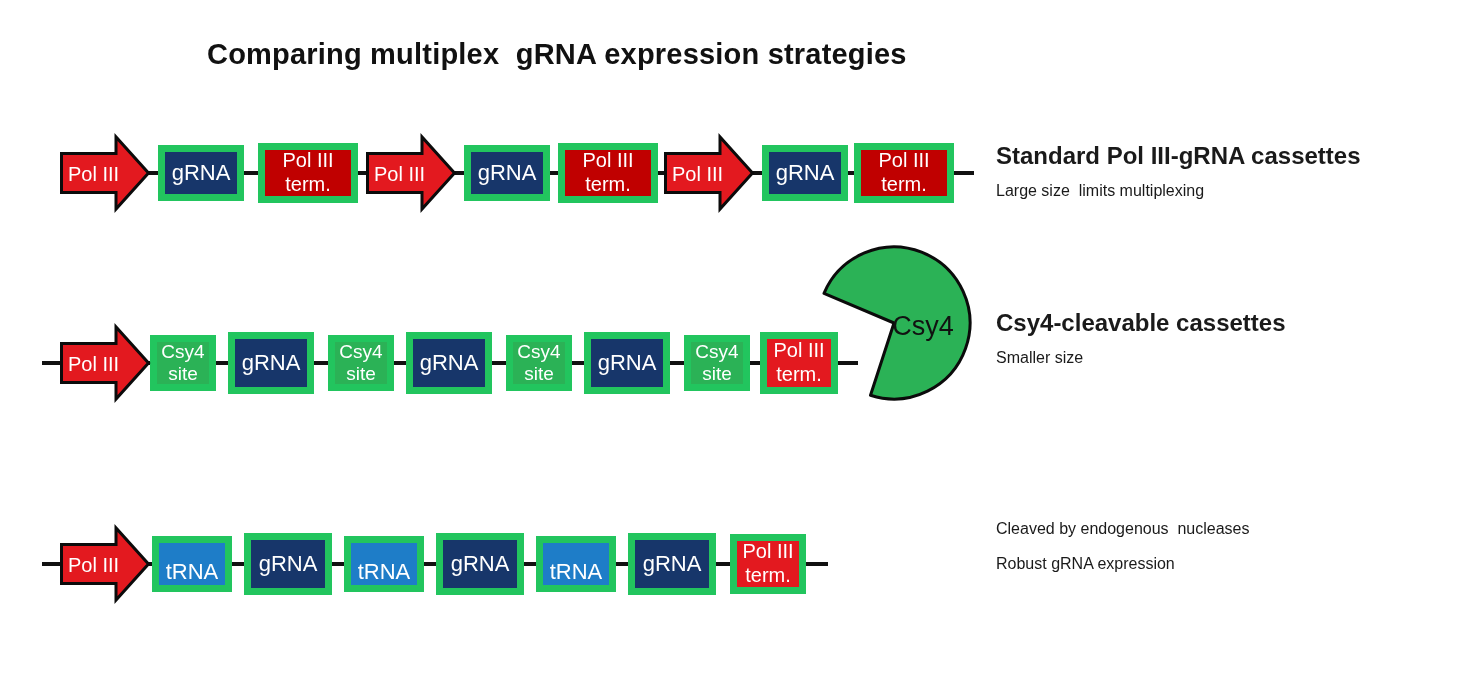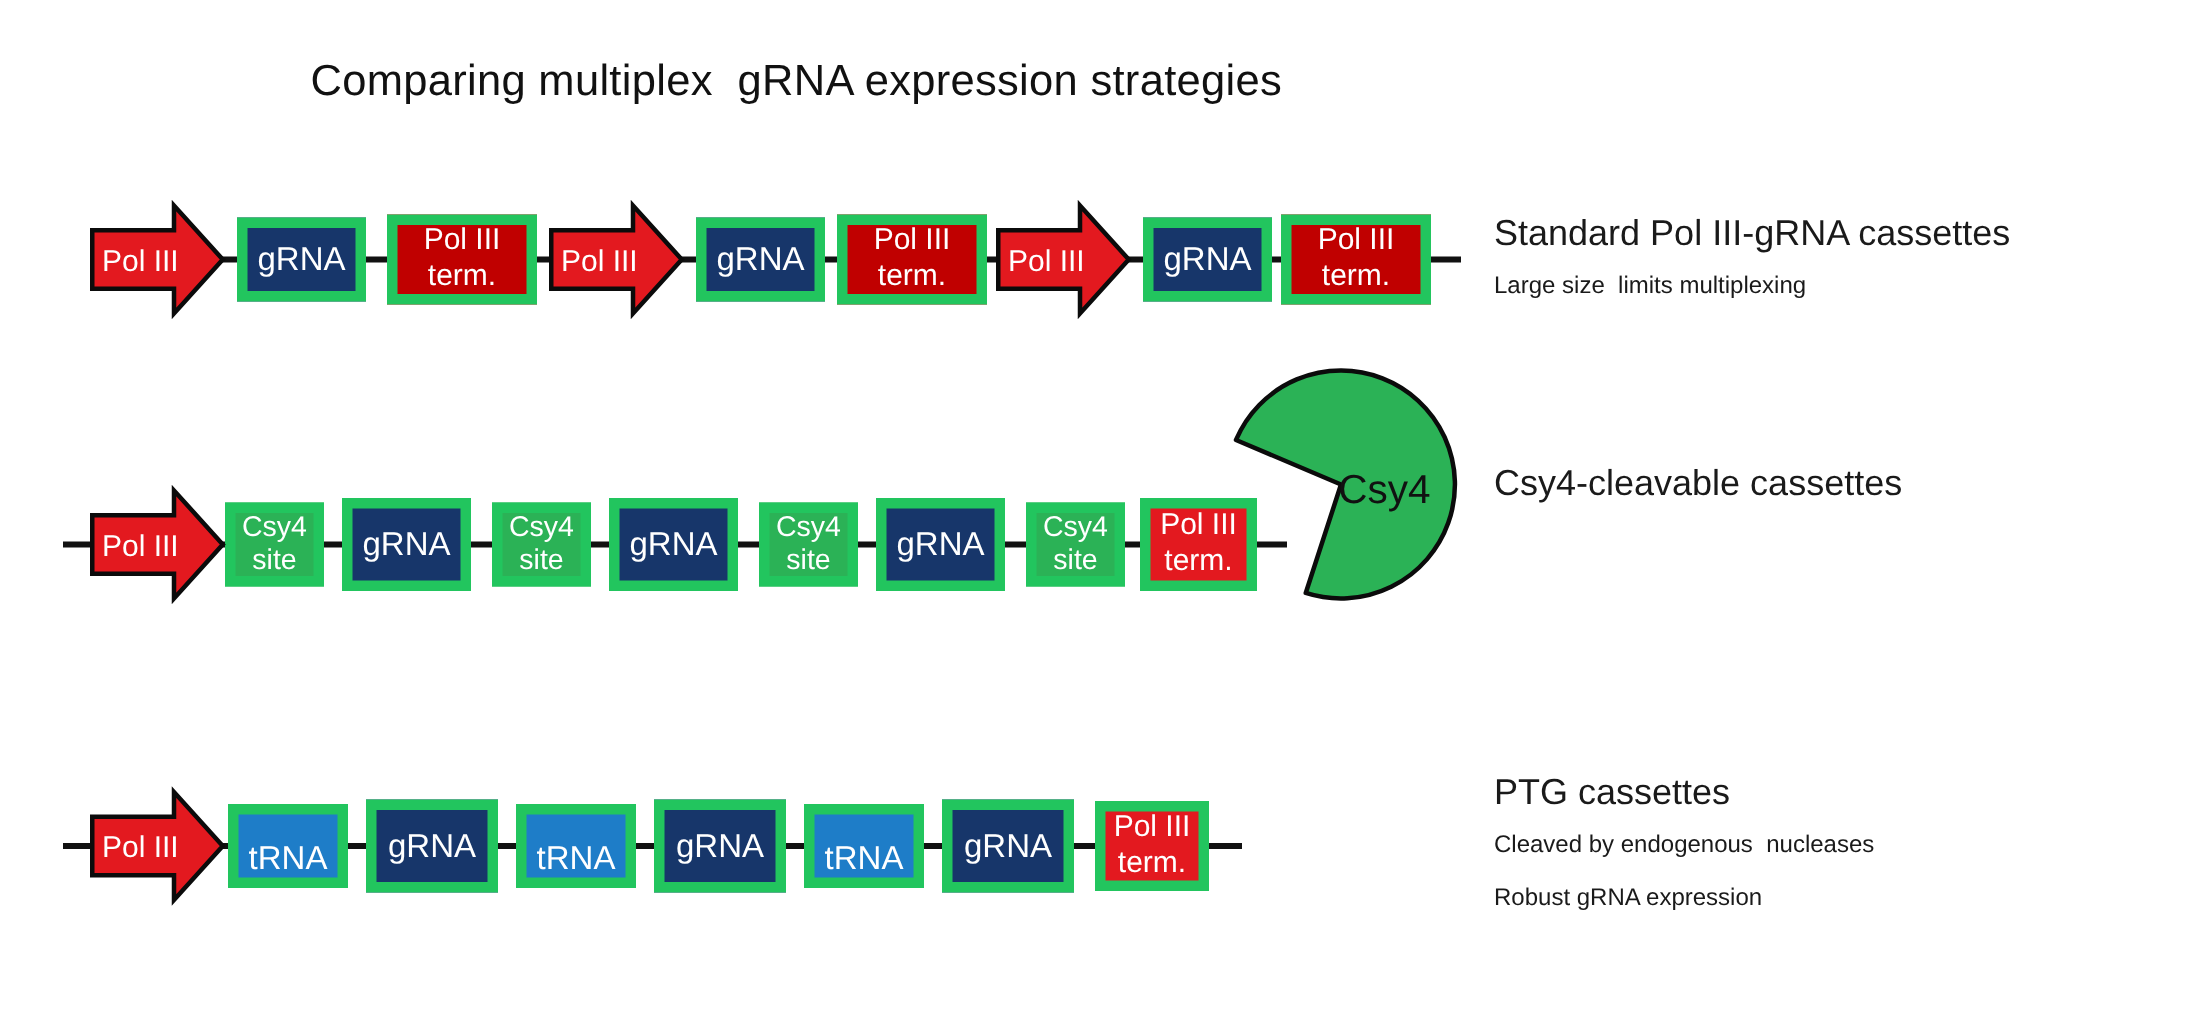--- a/index.html
+++ b/index.html
@@ -2,42 +2,42 @@
 <html style="--bright-red: #e3191f; --dark-red: #c00000; --navy: #17366a; --green: #2bb256; --light-blue: #1e7dc8; --text-light: #ffffff;"><head>
 <meta charset="utf-8">
 <style>
   html,body { margin:0; padding:0; background:#ffffff; }
   #canvas {
     position:relative; width:1472px; height:690px; background:#ffffff;
     font-family:"Liberation Sans", sans-serif; overflow:hidden;
   }
   .page-title {
     position:absolute; left:207px; top:38px; margin:0;
-    font-size:29px; font-weight:400; color:#111; white-space:pre;
+    font-size:29px; font-weight:700; color:#111; white-space:pre;
     letter-spacing:0.2px;
   }
   .hline { position:absolute; height:4px; background:#111; z-index:0; }
   .dbox {
     position:absolute; z-index:2; box-sizing:border-box;
     border:7px solid #22c55e; display:flex; align-items:center; justify-content:center;
     color:var(--text-light); text-align:center;
   }
   .dbox span { white-space:pre-line; line-height:1.18; }
   .navy   { background:var(--navy); font-size:22px; }
   .darkred{ background:var(--dark-red); font-size:20px; }
   .bred   { background:var(--bright-red); font-size:20px; }
   .green  { background:var(--green); font-size:19px; }
   .lblue  { background:var(--light-blue); font-size:22px;align-items:flex-end; }
   .arrow-svg { position:absolute; z-index:3; overflow:visible; }
   .arrow-path { fill:var(--bright-red); stroke:#0b0b0b; stroke-width:3; stroke-linejoin:miter; }
   .arrow-text { fill:var(--text-light); font-size:20px; font-family:"Liberation Sans", sans-serif; }
   .pacman-path { fill:var(--green); stroke:#0b0b0b; stroke-width:3; stroke-linejoin:round; }
   .pacman-text { fill:#111; font-size:27px; font-family:"Liberation Sans", sans-serif; }
   .annotation { position:absolute; left:996px; width:470px; color:#1a1a1a; }
-  .annotation h2 { margin:0; font-size:24px; font-weight:400; line-height:35px; white-space:pre; }
+  .annotation h2 { margin:0; font-size:24px; font-weight:700; line-height:35px; white-space:pre; }
   .annotation p  { margin:0; font-size:16px; font-weight:400; line-height:35px; white-space:pre; }
 </style>
 </head>
 <body>
 
 <div id="canvas">
 
   <h1 class="page-title">Comparing multiplex  gRNA expression strategies</h1>
 
   <div class="hline" style="left:100px; top:171px; width:874px;"></div>
@@ -119,20 +119,21 @@
 term.</span>
     </div>
 
   <svg class="arrow-svg" style="left:812px; top:243px;" width="164" height="160" viewBox="0 0 164 160">
     <path class="pacman-path" d="M82 80 L12 50.3 A76 76 0 1 1 58.5 152.3 Z"></path>
     <text class="pacman-text" x="111" y="92" text-anchor="middle">Csy4</text>
   </svg>
 
   <div class="annotation" style="top:305px;">
     <h2>Csy4-cleavable cassettes</h2>
+    <p>Smaller size</p>
   </div>
 
   <div class="hline" style="left:42px; top:562px; width:786px;"></div>
 
   <svg class="arrow-svg" style="left:60px; top:526px;" width="90" height="76" viewBox="0 0 90 76">
     <path class="arrow-path" d="M1.5 18.5 H56 V2 L88.5 38 L56 74 V57.5 H1.5 Z"></path>
     <text class="arrow-text" x="8" y="45.5">Pol III</text>
   </svg>
   <div class="dbox lblue" style="left:152px; top:536px; width:80px; height:56px;">
     <span>tRNA</span>
@@ -151,18 +152,17 @@
     </div>
   <div class="dbox navy" style="left:628px; top:533px; width:88px; height:62px;">
     <span>gRNA</span>
     </div>
   <div class="dbox bred" style="left:730px; top:534px; width:76px; height:60px;">
     <span>Pol III
 term.</span>
     </div>
 
   <div class="annotation" style="top:511px;">
-    <h2>PTG cassettes</h2>
     <p>Cleaved by endogenous  nucleases</p>
     <p>Robust gRNA expression</p>
   </div>
 
 </div>
 
 </body></html>

